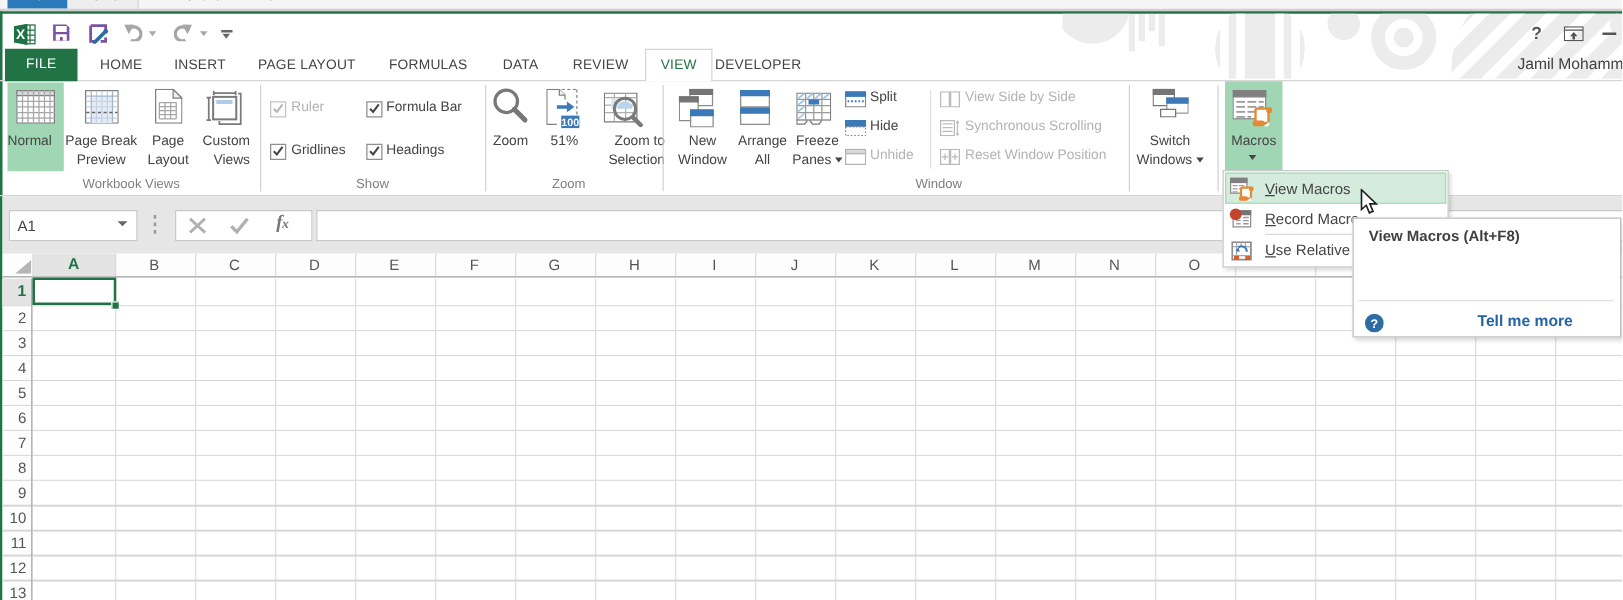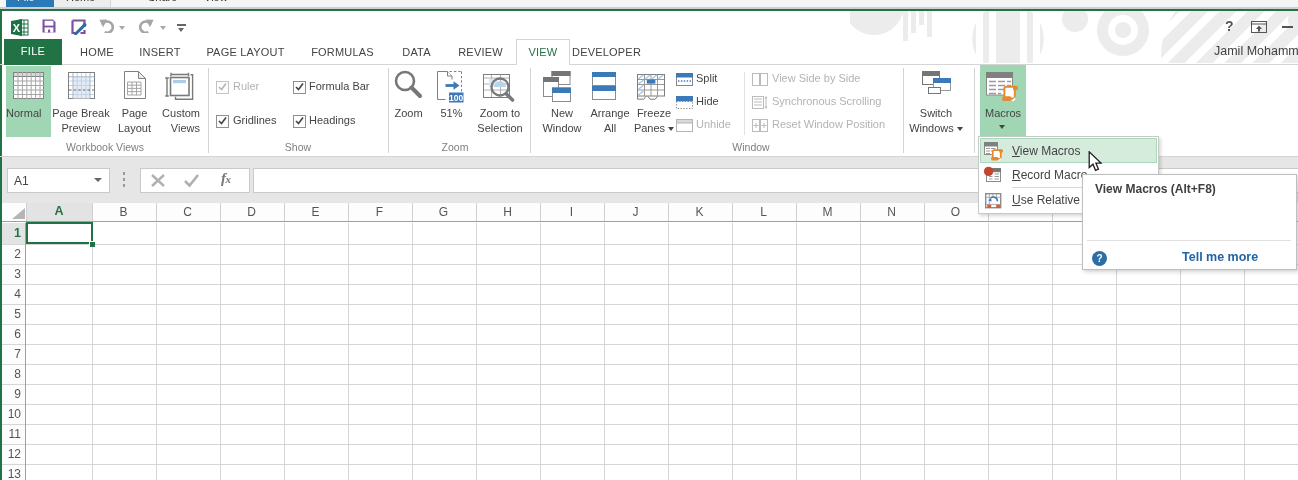--- a/index.html
+++ b/index.html
@@ -253,21 +253,21 @@
         <line x1="1" y1="10" x2="26" y2="10"></line>
         <line x1="1" y1="16" x2="26" y2="16"></line>
         <line x1="8.5" y1="1" x2="8.5" y2="23"></line>
         <line x1="17.5" y1="1" x2="17.5" y2="23"></line>
       </g>
   <rect x="6" y="5" width="8" height="8" fill="#dbe8f4"></rect>
   <path d="M11 13 A6 6 0 0 1 23 13 Z" fill="#b8d4ea"></path>
   <circle cx="17" cy="13" r="8.5" fill="none" stroke="#7a7a7a" stroke-width="2.4"></circle>
   <line x1="23.2" y1="19.7" x2="29.5" y2="26" stroke="#7a7a7a" stroke-width="3.6" stroke-linecap="round"></line>
 </svg>
-<div class="lblc" style="left:468px;top:106px;width:64px;">Zoom to<br>Selection</div>
+<div class="lblc" style="left:468px;top:106px;width:64px;text-align:right;">Zoom to<br>Selection</div>
 <div class="glbl" style="left:395px;top:141px;width:120px;">Zoom</div>
 <div class="sep" style="left:530px;"></div>
 
 <svg class="abs" style="left:543px;top:71px;" width="29" height="31" viewBox="0 0 29 31">
   <rect x="9" y="0.5" width="18" height="13" fill="#fff" stroke="#8c8c8c"></rect>
   <rect x="9" y="0.5" width="18" height="4" fill="#757575" stroke="#757575"></rect>
   <rect x="0.5" y="6.5" width="15" height="19" fill="#fff" stroke="#8c8c8c"></rect>
   <rect x="0.5" y="6.5" width="15" height="4" fill="#757575" stroke="#757575"></rect>
   <rect x="9.5" y="17" width="18" height="13.5" fill="#fff" stroke="#8c8c8c"></rect>
   <rect x="9.5" y="17" width="18" height="4.5" fill="#3c79b8" stroke="#3c79b8"></rect>

